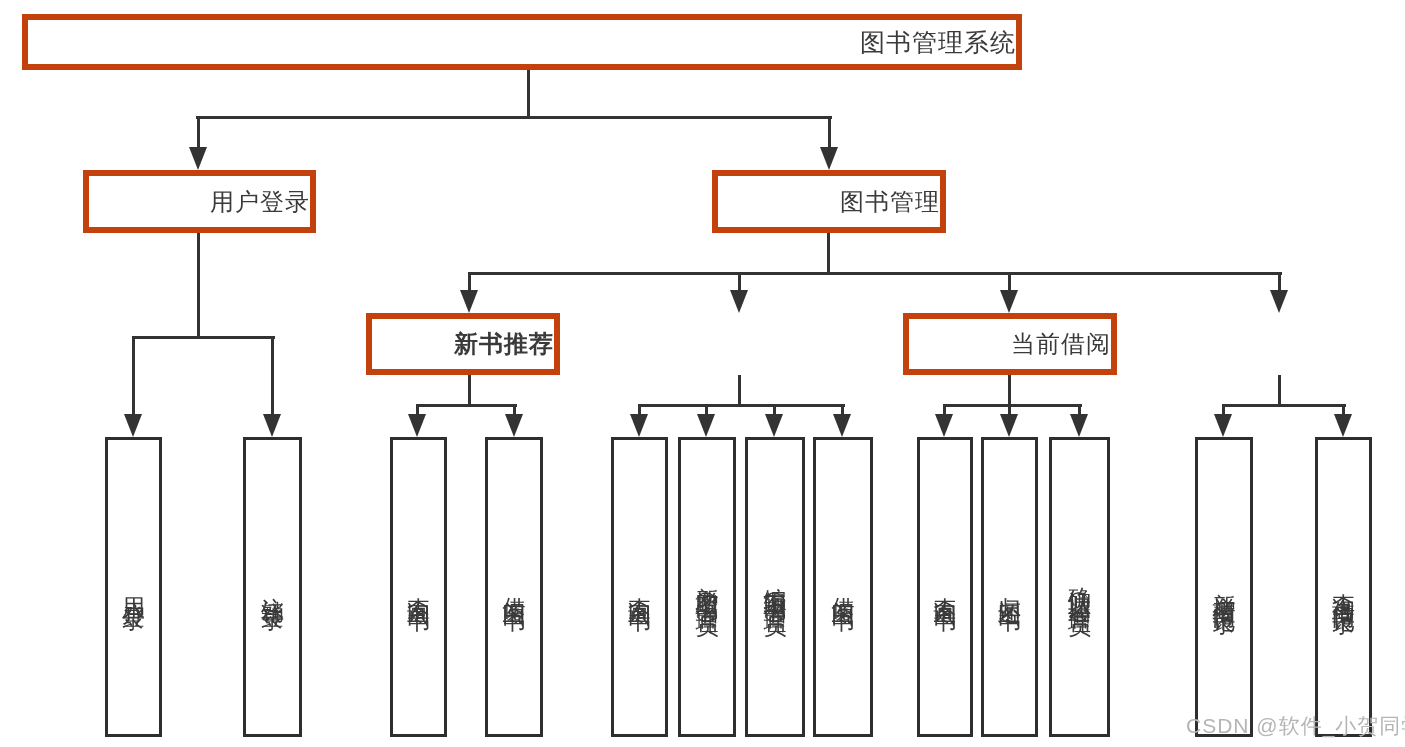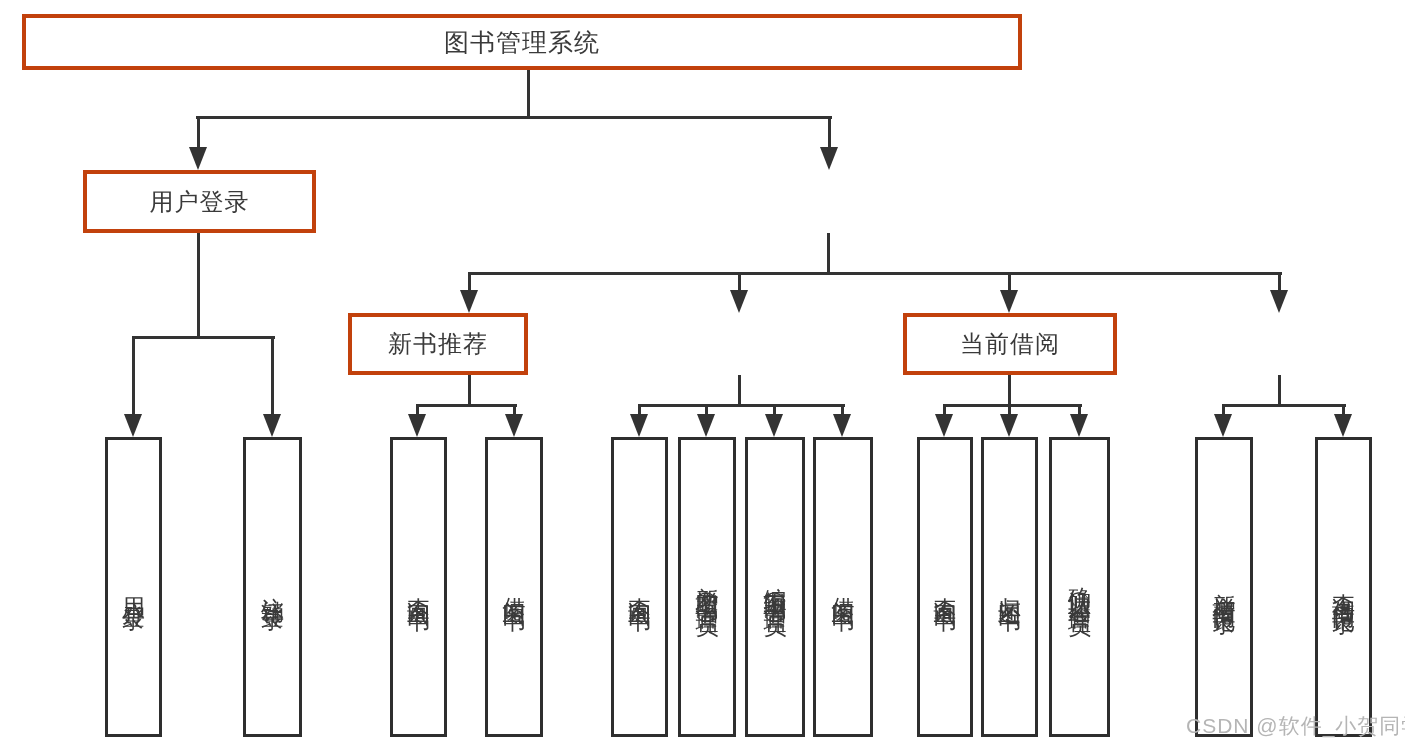--- a/index.html
+++ b/index.html
@@ -2,21 +2,21 @@
 <html><head>
 <meta charset="utf-8">
 <style>
   html,body{margin:0;padding:0;background:#ffffff;}
   #stage{
     position:relative;width:1405px;height:747px;background:#ffffff;overflow:hidden;
     font-family:"Liberation Sans","DejaVu Sans",sans-serif;color:#3a3a3a;
   }
   .box{
     position:absolute;box-sizing:border-box;background:#ffffff;
-    border:4px solid #c2410c;display:flex;align-items:center;justify-content:center;
+    border:6px solid #c2410c;display:flex;align-items:center;justify-content:flex-end;
     z-index:2;
   }
   .hlabel{font-size:24px;letter-spacing:1px;white-space:nowrap;}
   .root .hlabel{font-size:25px;}
   .leaf{position:absolute;box-sizing:border-box;background:#ffffff;border:3px solid #2e2e2e;
     display:flex;align-items:center;justify-content:center;z-index:2;top:437px;height:300px;}
   .vlabel{
     writing-mode:vertical-rl;font-size:23px;letter-spacing:4px;line-height:1;
     white-space:nowrap;color:#3a3a3a;
   }
@@ -33,22 +33,25 @@
 
 <div id="stage">
 
   <div class="box root" style="left:22px;top:14px;width:1000px;height:56px;">
     <span class="hlabel">图书管理系统</span>
   </div>
 
   <div class="box" style="left:83px;top:170px;width:233px;height:63px;">
     <span class="hlabel">用户登录</span>
   </div>
+  <div class="box" style="left:712px;top:170px;width:234px;height:63px;">
+    <span class="hlabel">图书管理</span>
+  </div>
 
-  <div class="box" style="left:348px;top:313px;width:180px;height:62px;">
+  <div class="box" style="left:366px;top:313px;width:194px;height:62px;font-weight:bold;">
     <span class="hlabel">新书推荐</span>
   </div>
   <div class="box" style="left:903px;top:313px;width:214px;height:62px;">
     <span class="hlabel">当前借阅</span>
   </div>
 
   <div class="leaf" style="left:105px;width:57px;">
     <span class="vlabel">用户登录</span>
   </div>
   <div class="leaf" style="left:243px;width:59px;">

